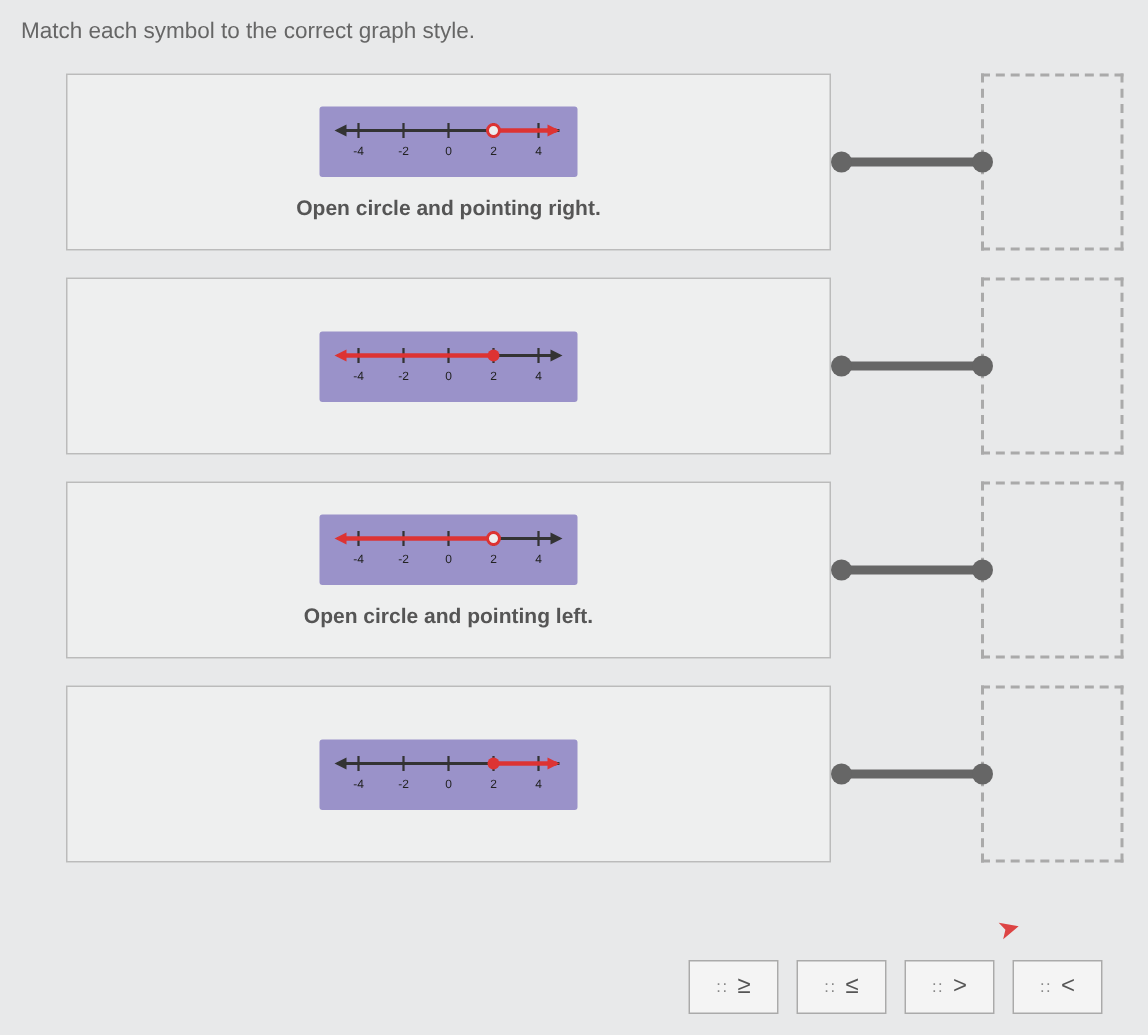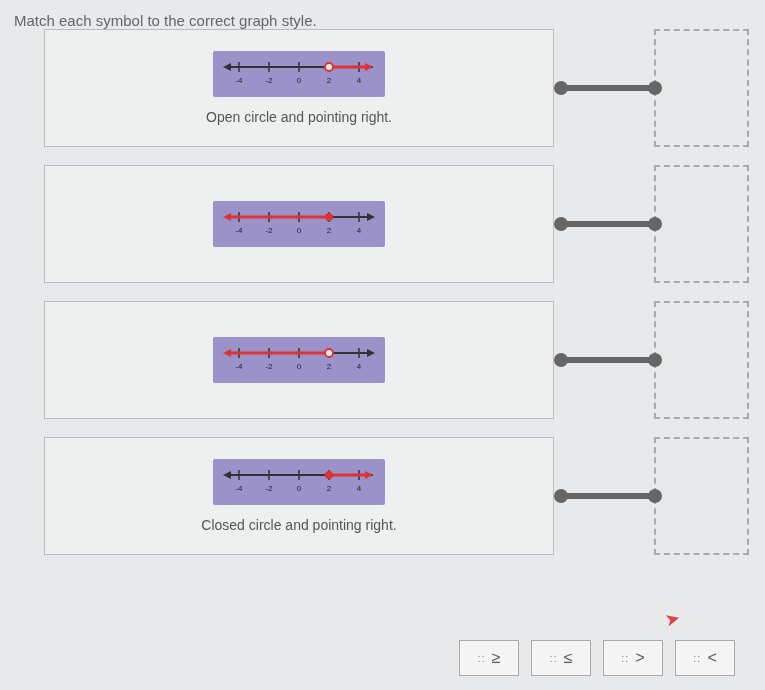--- a/index.html
+++ b/index.html
@@ -9,20 +9,21 @@
       background: #e8e9ea;
       font-family: Arial, sans-serif;
       color: #555;
       padding: 12px 0 0 14px;
       position: relative;
       overflow: hidden;
     }
     .instruction {
       font-size: 15px;
       color: #666;
+      margin-bottom: 20px;
     }
     .main-area {
       display: flex;
       gap: 30px;
     }
     .cards-col {
       display: flex;
       flex-direction: column;
       gap: 18px;
       margin-left: 30px;
@@ -40,20 +41,21 @@
       position: relative;
     }
     .numberline-wrap {
       background: #9a92c9;
       padding: 4px 6px;
       border-radius: 2px;
     }
     .card-label {
       font-size: 14px;
       color: #555;
+      font-weight: bold;
     }
     .connector {
       position: absolute;
       right: -105px;
       top: 50%;
       transform: translateY(-50%);
       width: 100px;
       height: 6px;
       background: #666;
       border-radius: 3px;
@@ -200,20 +202,21 @@
               <text x="80" y="28">0</text>
             <text x="110" y="28">2</text>
               <text x="140" y="28">4</text>
           </g>
           <line x1="8" y1="12" x2="110" y2="12" stroke="#d33" stroke-width="3"></line>
           <polygon points="4,12 12,8 12,16" fill="#d33"></polygon>
           <polygon points="156,12 148,8 148,16" fill="#333"></polygon>
           <circle cx="110" cy="12" r="4" fill="#eee" stroke="#d33" stroke-width="2"></circle>
         </svg>
       </div>
+      <div class="card-label">Open circle and pointing left.</div>
       <div class="connector"></div>
     </div>
 
     <div class="card">
       <div class="numberline-wrap">
         <svg width="160" height="34">
           <line x1="6" y1="12" x2="154" y2="12" stroke="#333" stroke-width="2"></line>
           <g stroke="#333" stroke-width="1.5">
             <line x1="20" y1="7" x2="20" y2="17"></line>
               <line x1="50" y1="7" x2="50" y2="17"></line>
@@ -227,21 +230,20 @@
               <text x="80" y="28">0</text>
             <text x="110" y="28">2</text>
               <text x="140" y="28">4</text>
           </g>
           <line x1="110" y1="12" x2="152" y2="12" stroke="#d33" stroke-width="3"></line>
           <polygon points="154,12 146,8 146,16" fill="#d33"></polygon>
           <polygon points="4,12 12,8 12,16" fill="#333"></polygon>
           <circle cx="110" cy="12" r="4" fill="#d33"></circle>
         </svg>
       </div>
-      <div class="card-label">Closed circle and pointing right.</div>
       <div class="connector"></div>
     </div>
 
   </div>
 
   <div class="dropzones-col">
     <div class="dropzone"></div>
     <div class="dropzone"></div>
     <div class="dropzone"></div>
     <div class="dropzone"></div>

